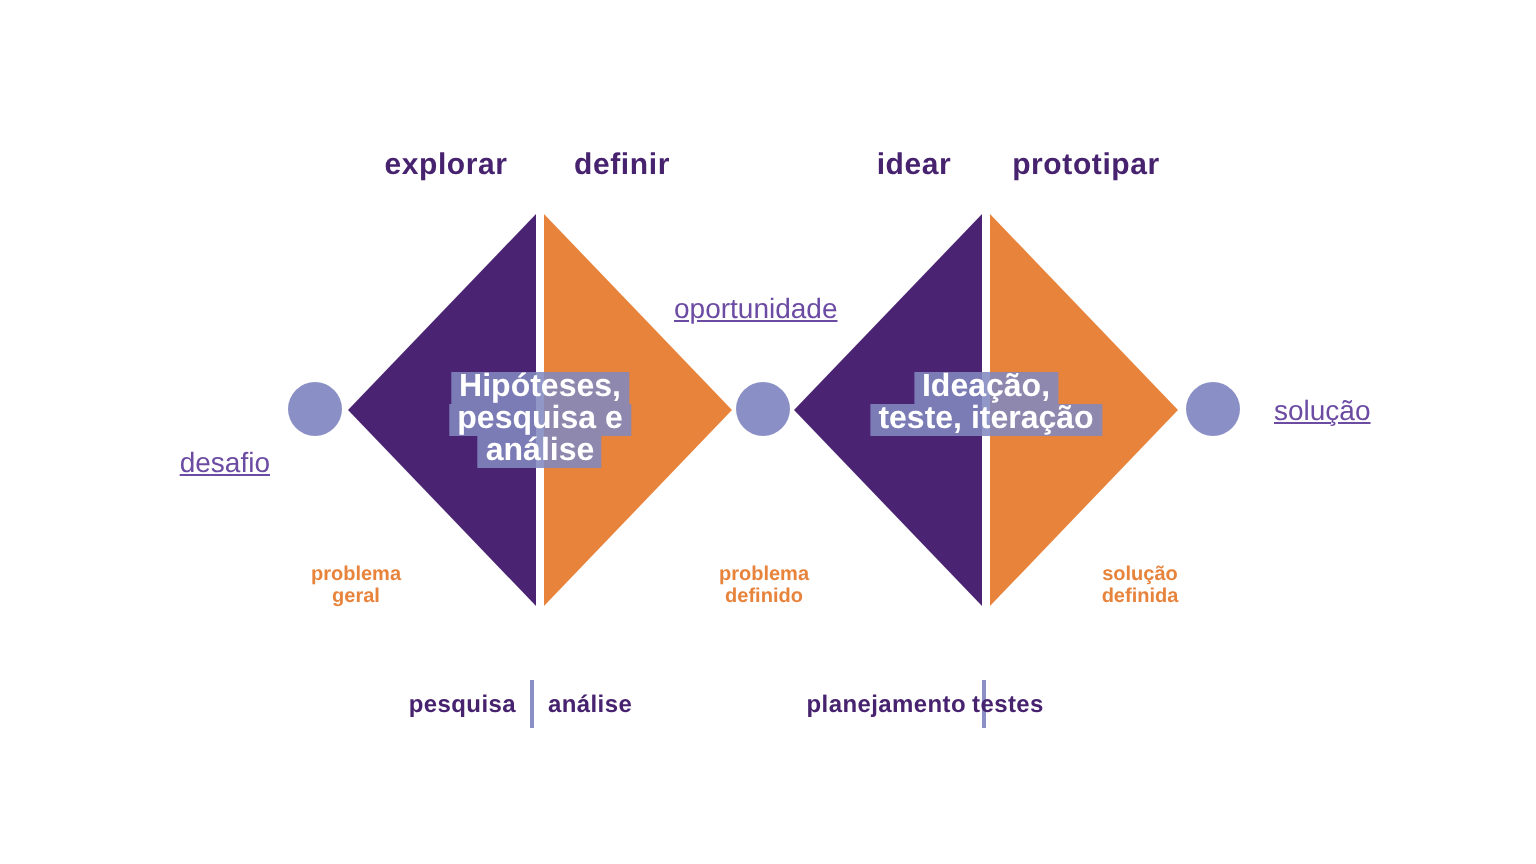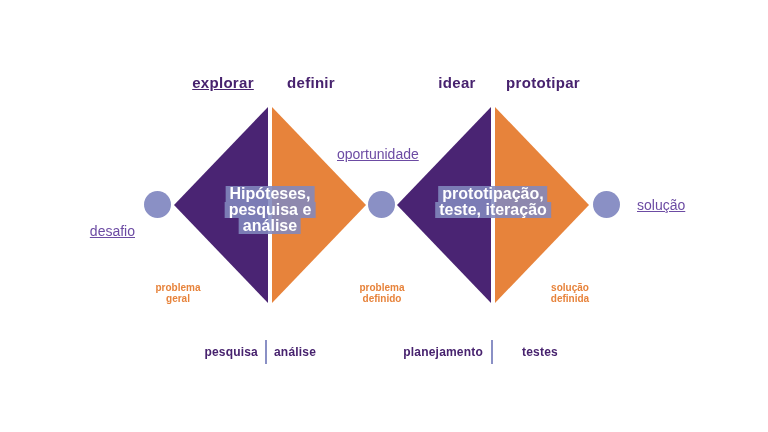--- a/index.html
+++ b/index.html
@@ -111,21 +111,21 @@
     top: 340px;
     background: var(--periwinkle);
     z-index: 4;
   }
 </style>
 </head>
 <body>
 
 <div class="canvas">
 
-  <div class="phase-label" style="left:223px; top:74px;text-decoration:underline;">explorar</div>
+  <div class="phase-label" style="left:223px; top:74px;">explorar</div>
   <div class="phase-label" style="left:311px; top:74px;">definir</div>
   <div class="phase-label" style="left:457px; top:74px;">idear</div>
   <div class="phase-label" style="left:543px; top:74px;">prototipar</div>
 
   <div class="node-circle" style="left:144px;"></div>
   <div class="node-circle" style="left:368px;"></div>
   <div class="node-circle" style="left:593px;"></div>
 
   <div class="tri tri-left" style="left:174px;"></div>
   <div class="tri tri-right" style="left:272px;"></div>
@@ -136,21 +136,21 @@
   <div class="node-label" style="right:633px; top:197px;margin-top:26px;">desafio</div>
   <div class="node-label" style="left:337px; top:146px;">oportunidade</div>
   <div class="node-label" style="left:637px; top:197px;">solução</div>
 
   <div class="note" style="left:270px; top:186px;">
     <div><span class="hl">Hipóteses,</span></div>
     <div><span class="hl">pesquisa e</span></div>
     <div><span class="hl">análise</span></div>
   </div>
   <div class="note" style="left:493px; top:186px;">
-    <div><span class="hl">prototipação,</span></div>
+    <div><span class="hl">Ideação,</span></div>
     <div><span class="hl">teste, iteração</span></div>
   </div>
 
   <div class="milestone" style="left:178px; top:282px;">
     <div>problema</div>
     <div>geral</div>
   </div>
   <div class="milestone" style="left:382px; top:282px;">
     <div>problema</div>
     <div>definido</div>
@@ -159,15 +159,15 @@
     <div>solução</div>
     <div>definida</div>
   </div>
 
   <div class="activity-label right-aligned" style="right:510px;">pesquisa</div>
   <div class="v-divider" style="left:265px;"></div>
   <div class="activity-label" style="left:274px;">análise</div>
 
   <div class="activity-label right-aligned" style="right:285px;">planejamento</div>
   <div class="v-divider" style="left:491px;"></div>
-  <div class="activity-label" style="left:522px;text-align:right;">testes</div>
+  <div class="activity-label" style="left:486px;text-align:right;">testes</div>
 
 </div>
 
 </body></html>

